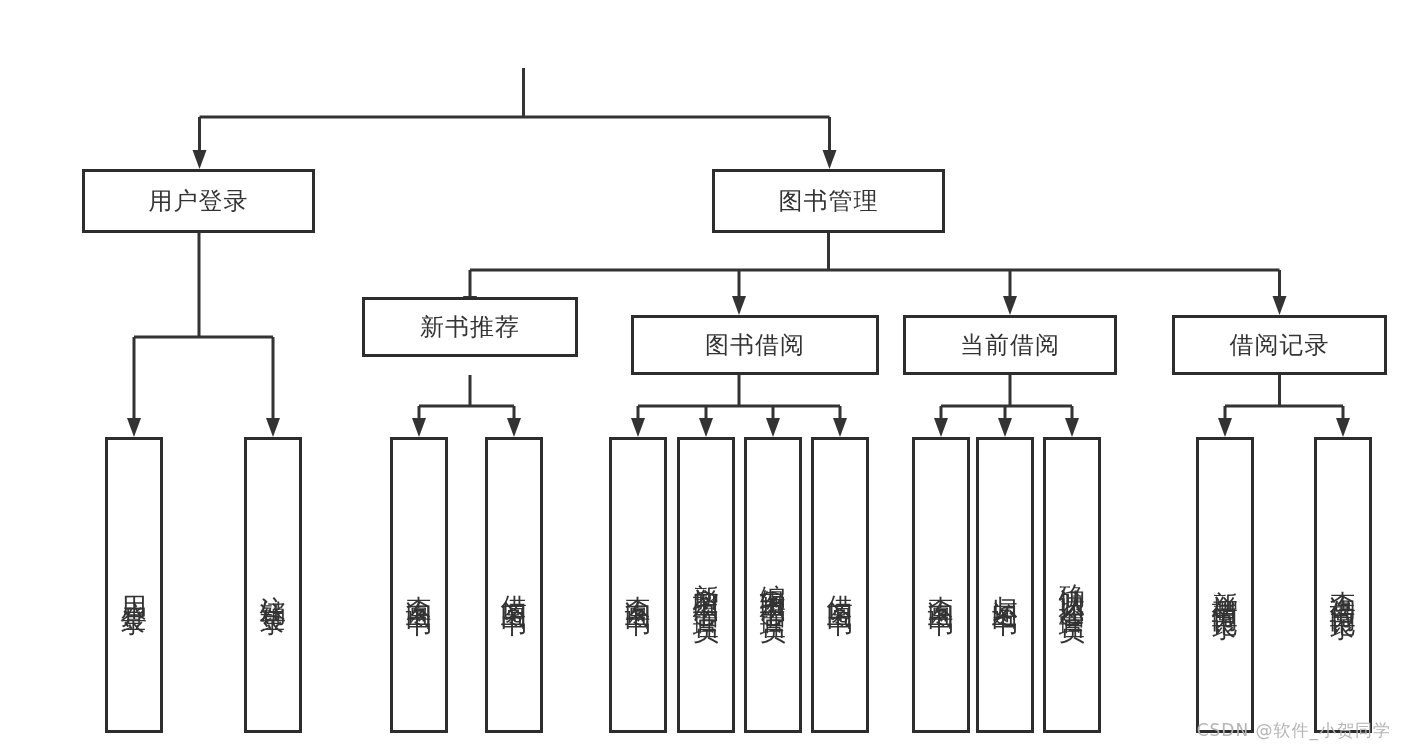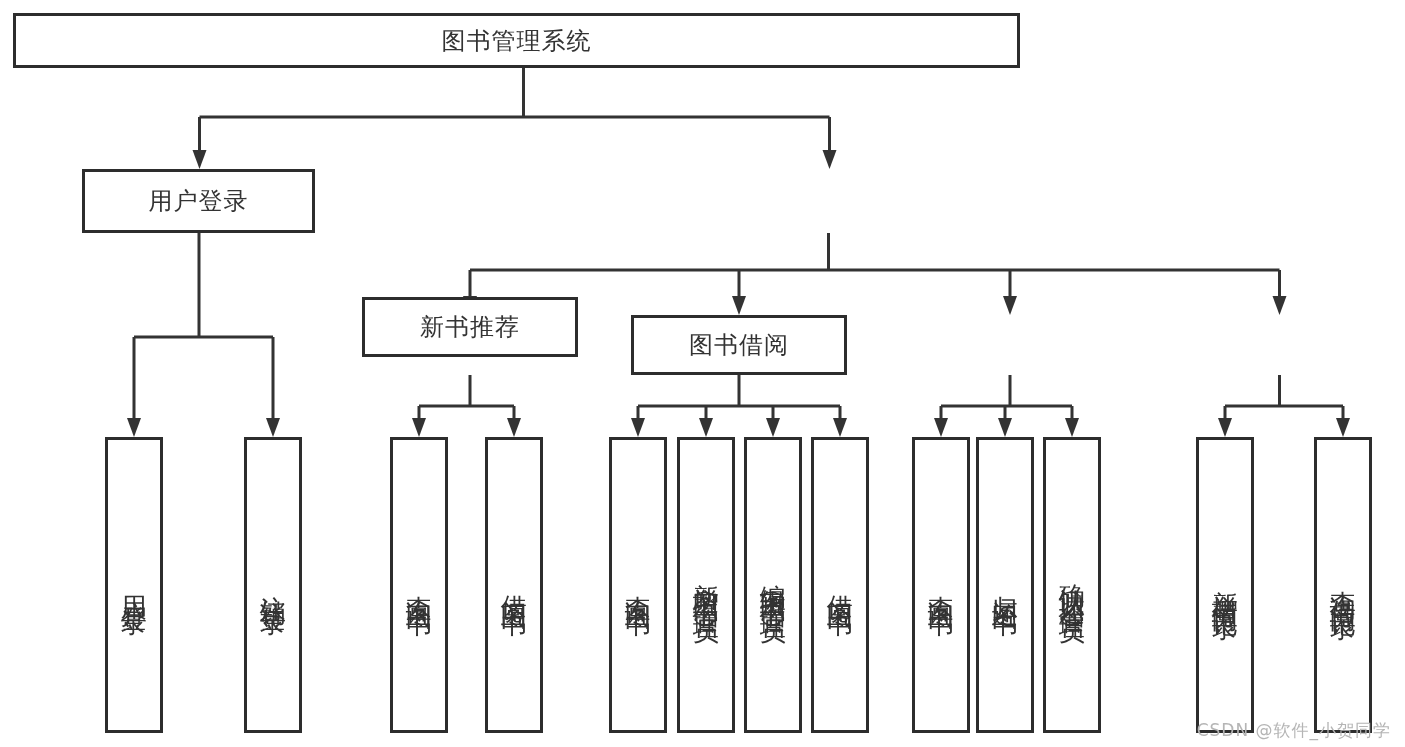--- a/index.html
+++ b/index.html
@@ -81,26 +81,28 @@
     <path class="ln" d="M1010 375 V406 M941 406 H1072 M941 406 V421 M1005 406 V421 M1072 406 V421"></path>
     <path class="ah" d="M941 437 l-7 -19 h14 Z"></path>
     <path class="ah" d="M1005 437 l-7 -19 h14 Z"></path>
     <path class="ah" d="M1072 437 l-7 -19 h14 Z"></path>
 
     <path class="ln" d="M1279.5 375 V406 M1225 406 H1343 M1225 406 V421 M1343 406 V421"></path>
     <path class="ah" d="M1225 437 l-7 -19 h14 Z"></path>
     <path class="ah" d="M1343 437 l-7 -19 h14 Z"></path>
   </svg>
 
-  <div class="box hbox" style="left:13px;top:13px;width:1007px;height:55px;">图书管理系统</div>
 
   <div class="box hbox" style="left:82px;top:169px;width:233px;height:64px;">用户登录</div>
+  <div class="box hbox" style="left:712px;top:169px;width:233px;height:64px;">图书管理</div>
 
   <div class="box hbox" style="left:362px;top:297px;width:216px;height:60px;">新书推荐</div>
-  <div class="box hbox" style="left:631px;top:315px;width:216px;height:60px;">图书借阅</div>
+  <div class="box hbox" style="left:631px;top:315px;width:248px;height:60px;">图书借阅</div>
+  <div class="box hbox" style="left:903px;top:315px;width:214px;height:60px;">当前借阅</div>
+  <div class="box hbox" style="left:1172px;top:315px;width:215px;height:60px;">借阅记录</div>
 
   <div class="box vbox" style="left:105px;top:437px;width:58px;height:296px;">
       <span>用户登录</span>
     </div>
   <div class="box vbox" style="left:244px;top:437px;width:58px;height:296px;">
       <span>注销登录</span>
     </div>
 
   <div class="box vbox" style="left:390px;top:437px;width:58px;height:296px;">
       <span>查询图书</span>

